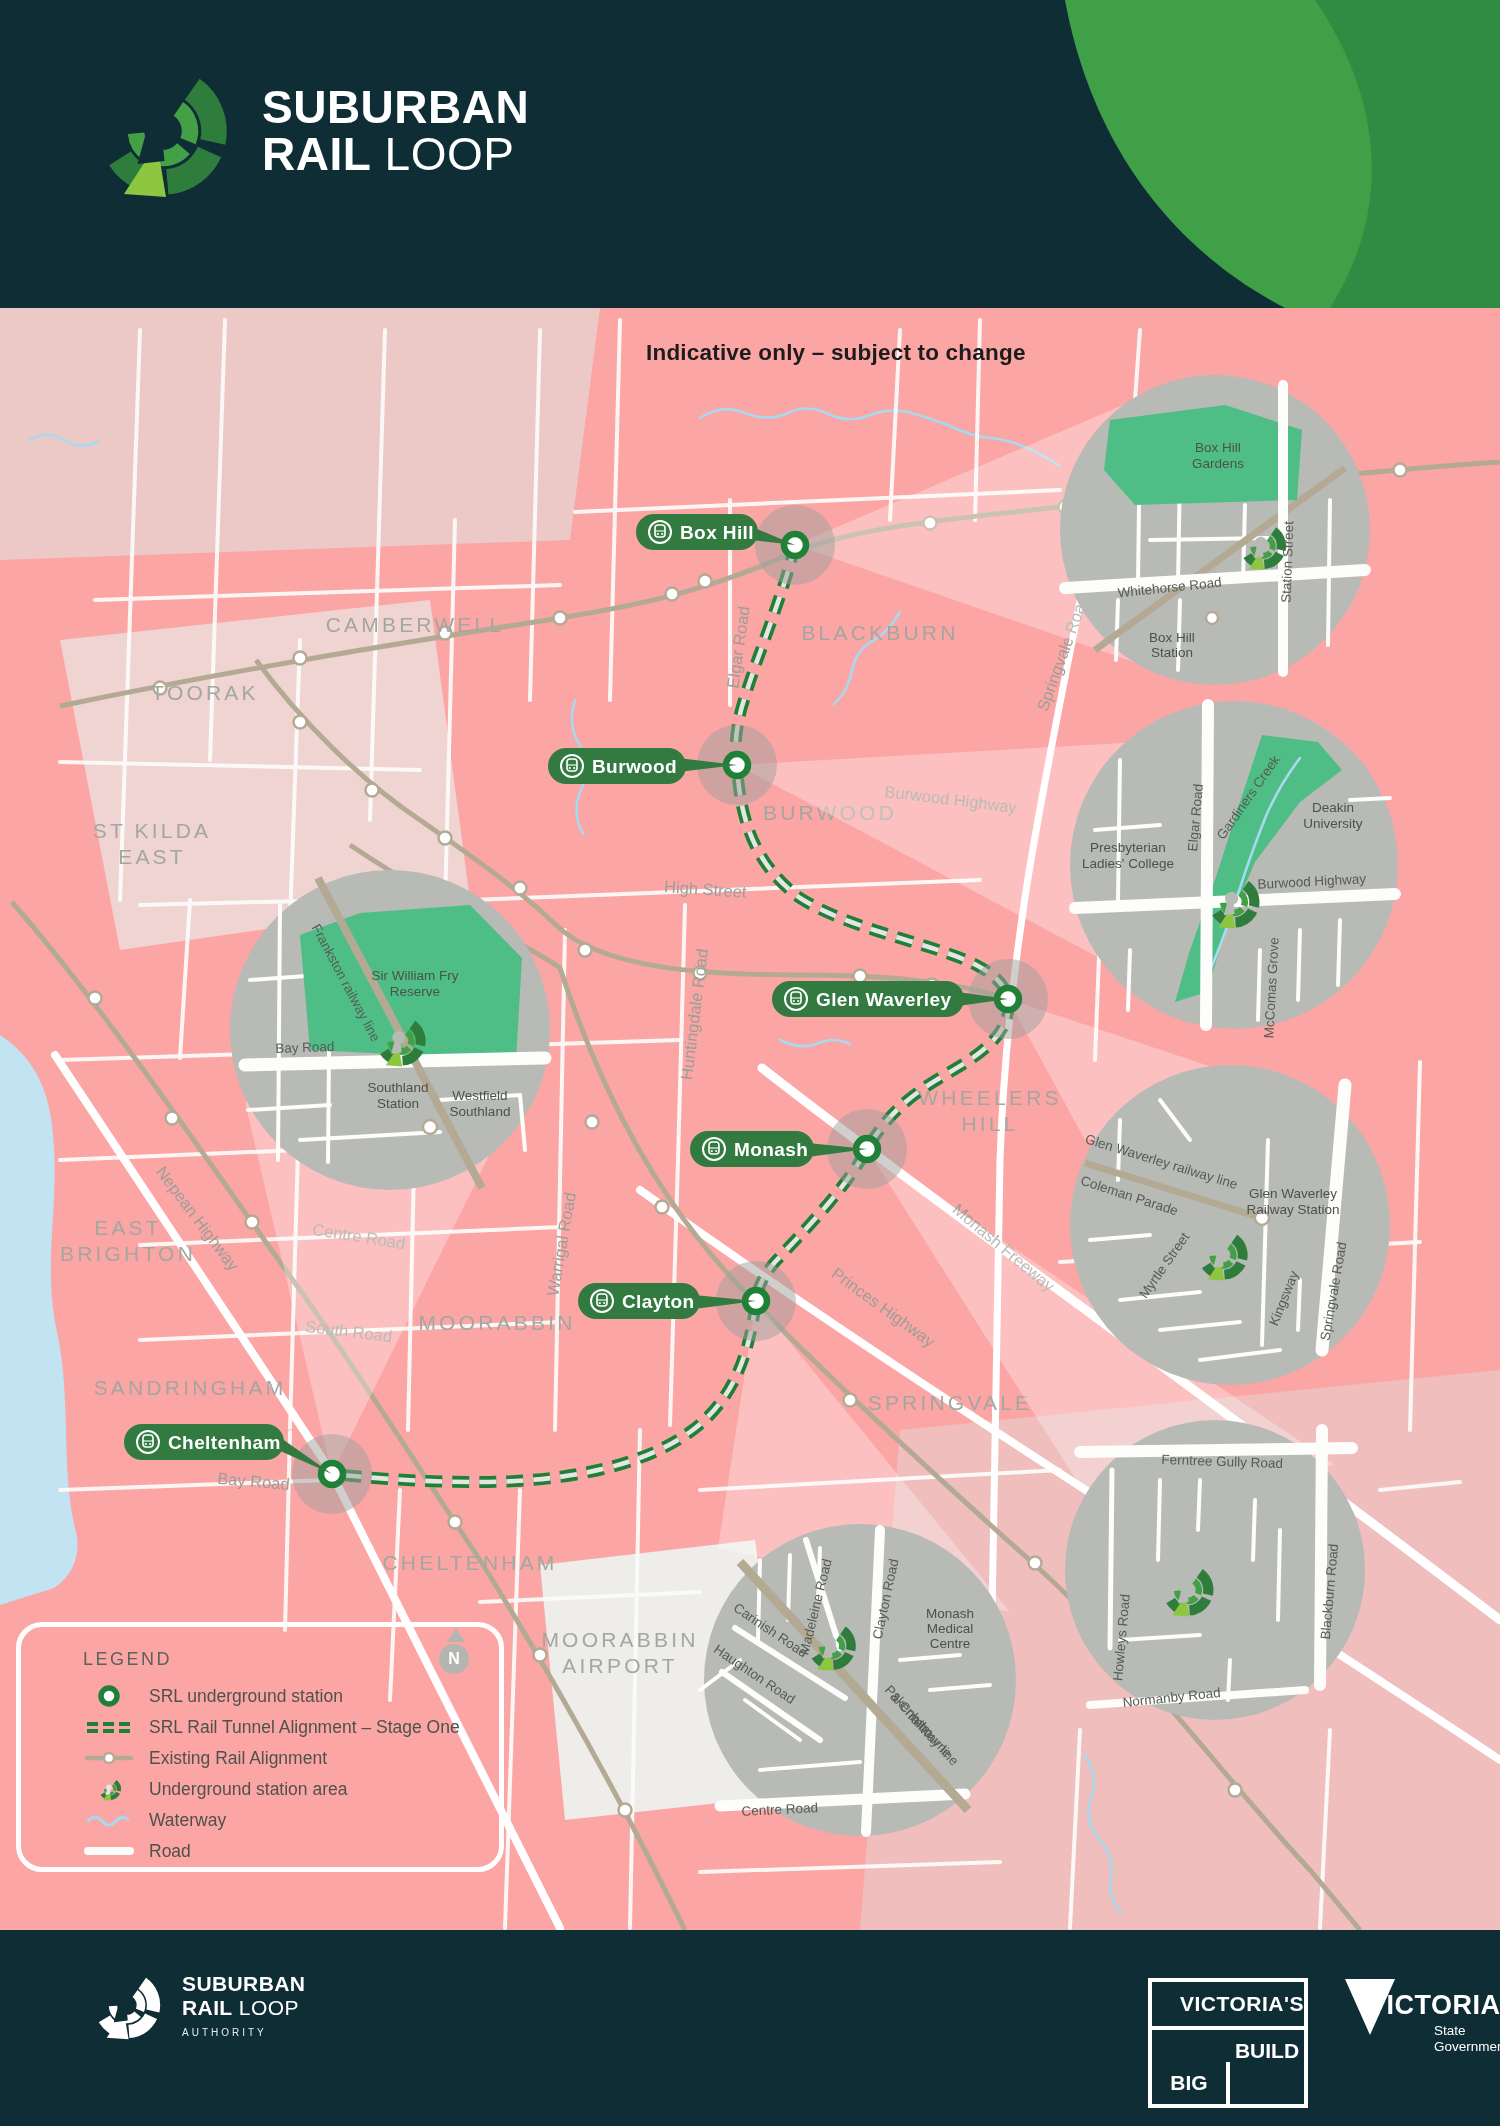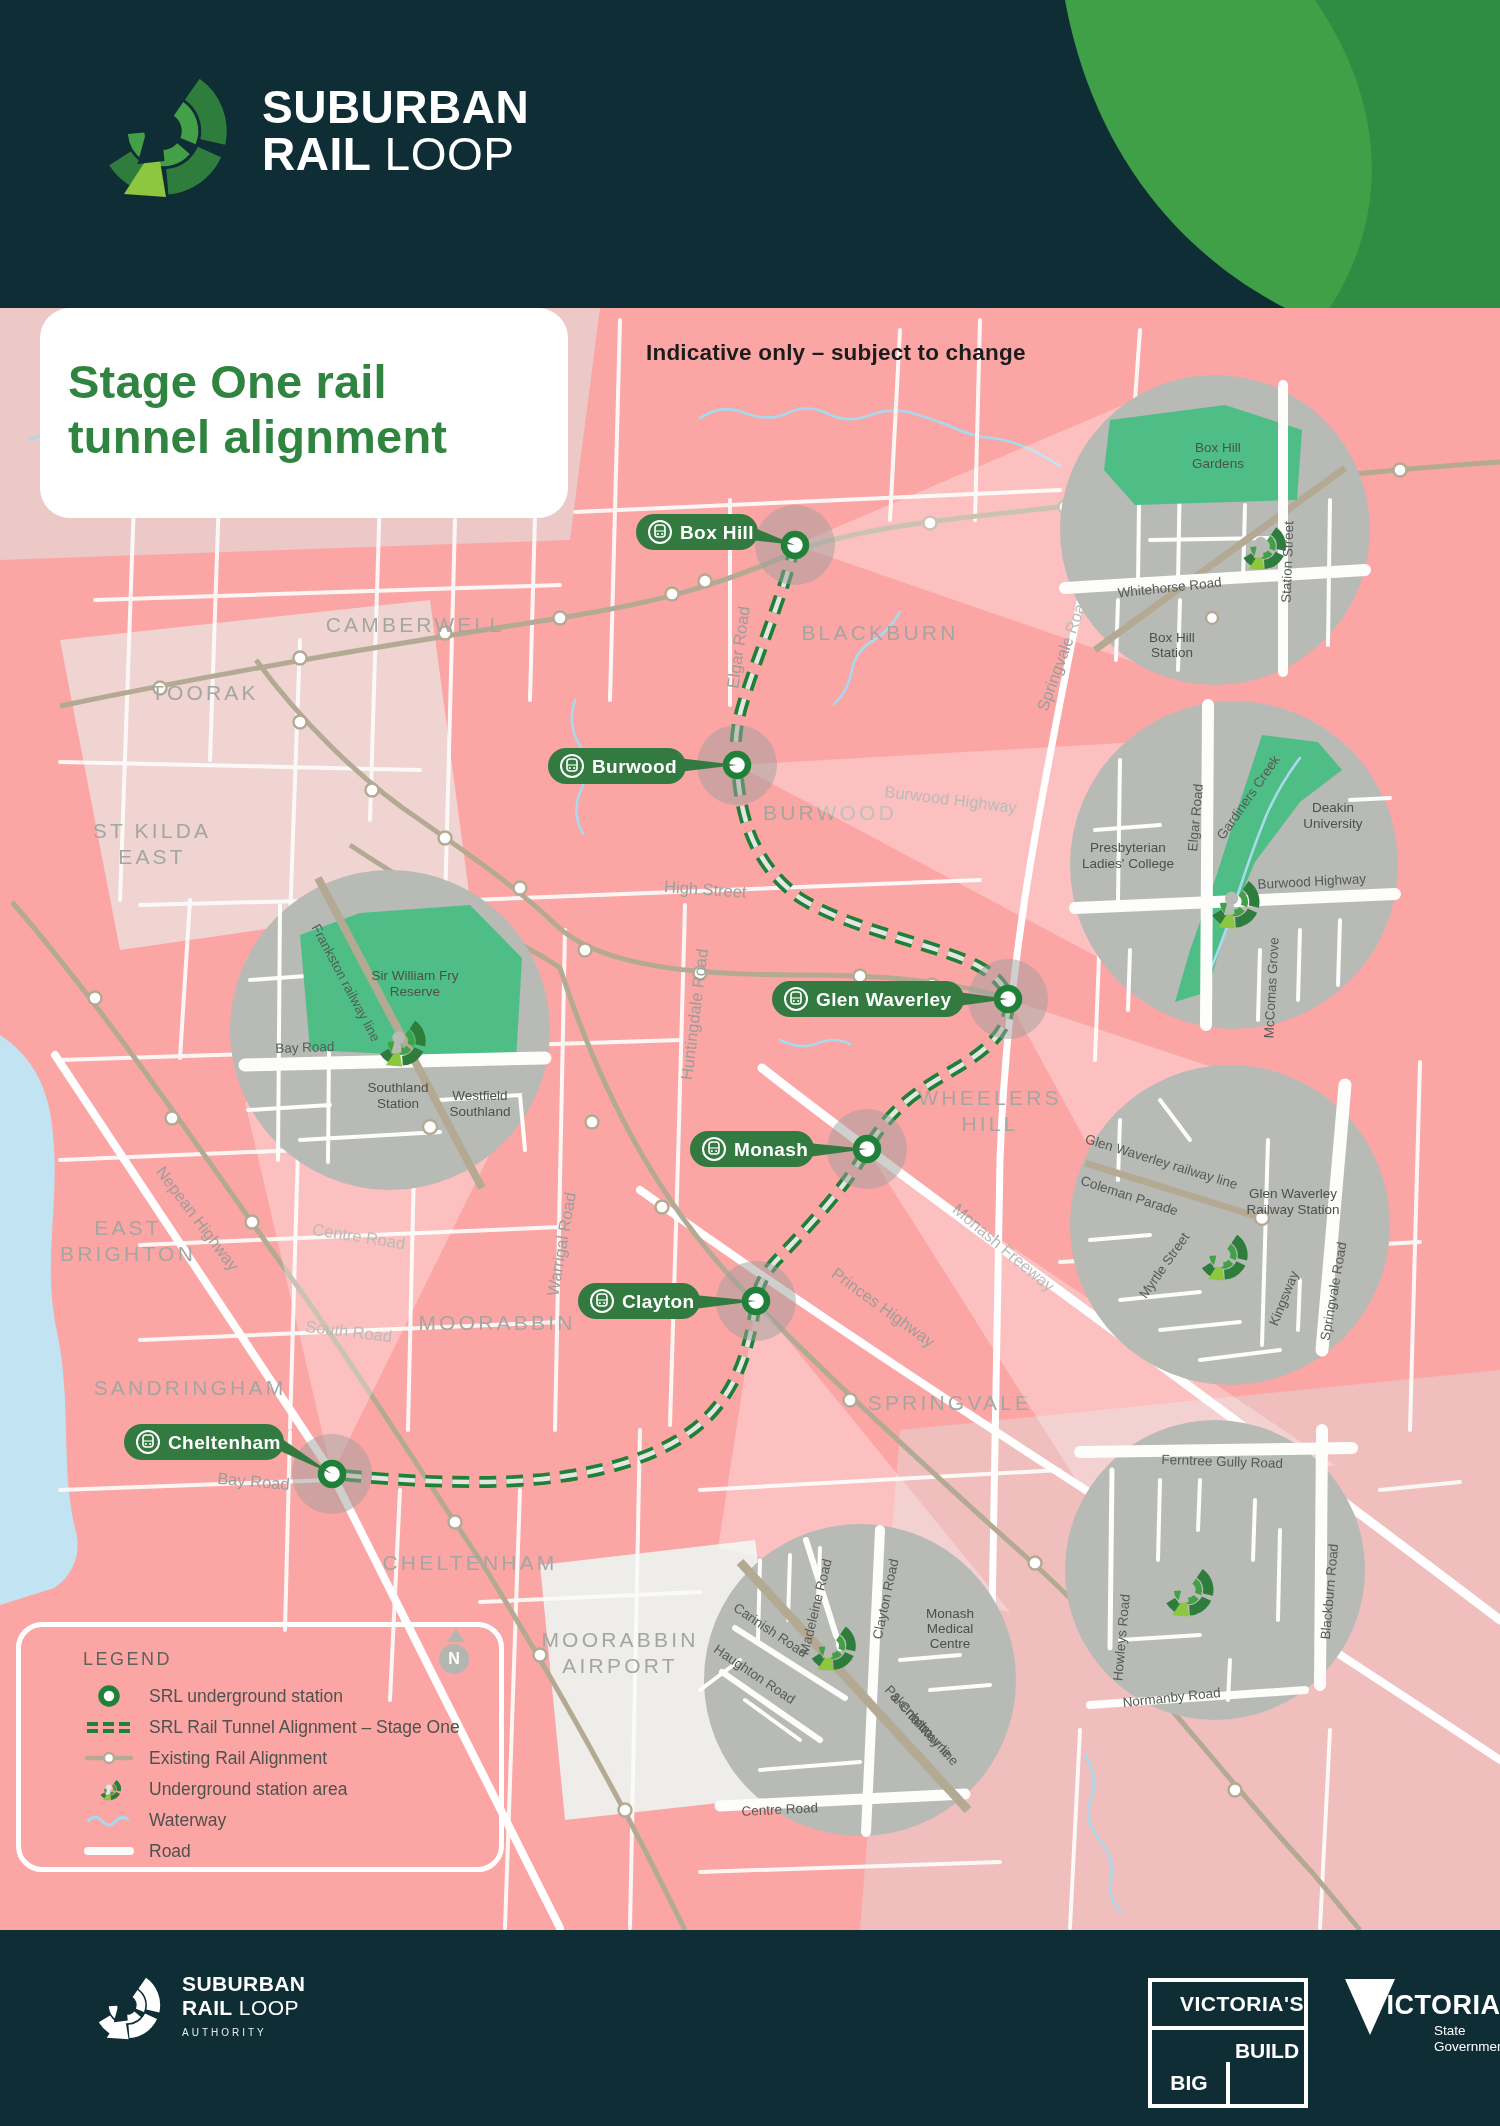--- a/index.html
+++ b/index.html
@@ -498,26 +498,20 @@
           <rect x="143" y="1435" width="10" height="12" rx="3" stroke-width="1.6"></rect>
           <line x1="143" y1="1441" x2="153" y2="1441" stroke-width="1.1"></line>
           <circle cx="145.8" cy="1444" r="1.1" fill="#fff" stroke="none"></circle>
             <circle cx="150.2" cy="1444" r="1.1" fill="#fff" stroke="none"></circle>
         </g>
         <text class="pill-text" x="168" y="1449">Cheltenham</text>
       </g>
     </g>
   </svg>
 
-  <div class="title-card">
-    <h1>
-      <span>Stage One rail</span><br>
-      <span>tunnel alignment</span>
-    </h1>
-  </div>
   <div class="disclaimer">Indicative only – subject to change</div>
 
   <div class="legend">
     <div class="legend-title">LEGEND</div>
     <div class="north">
       <div class="tri"></div>
       <div class="ball">N</div>
     </div>
     <div class="lrow">
       <svg class="lico" viewBox="0 0 52 24">

